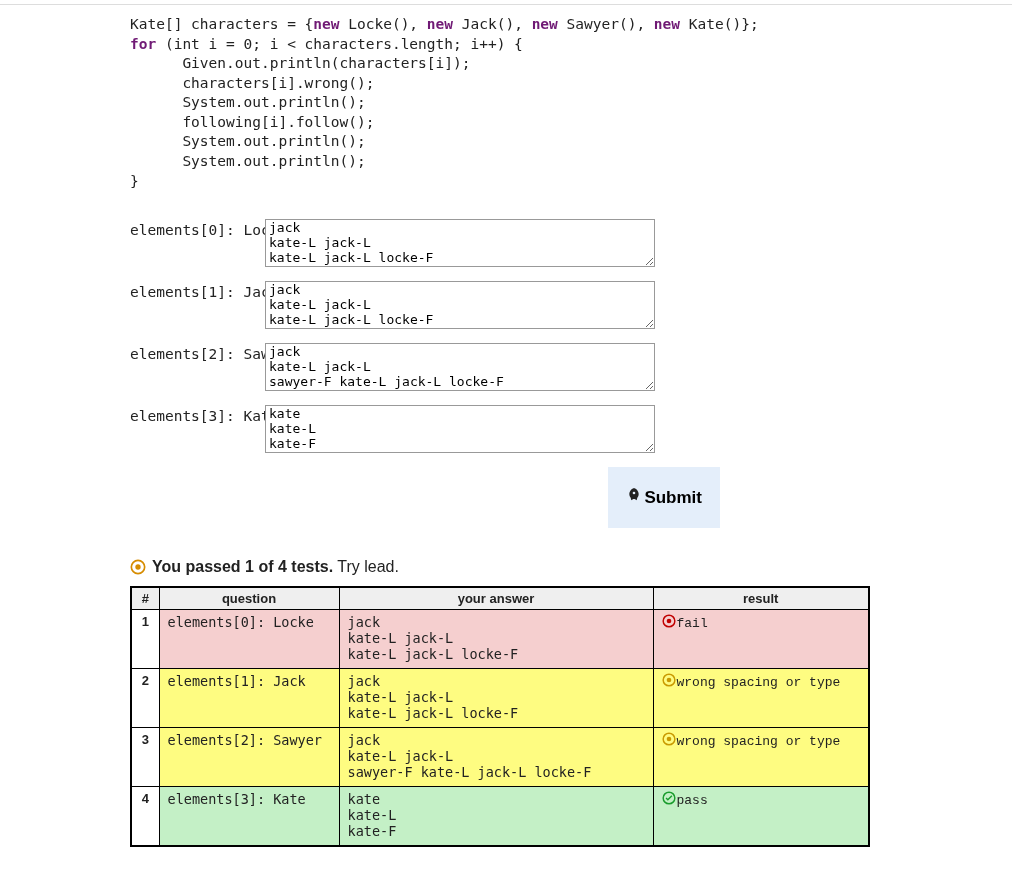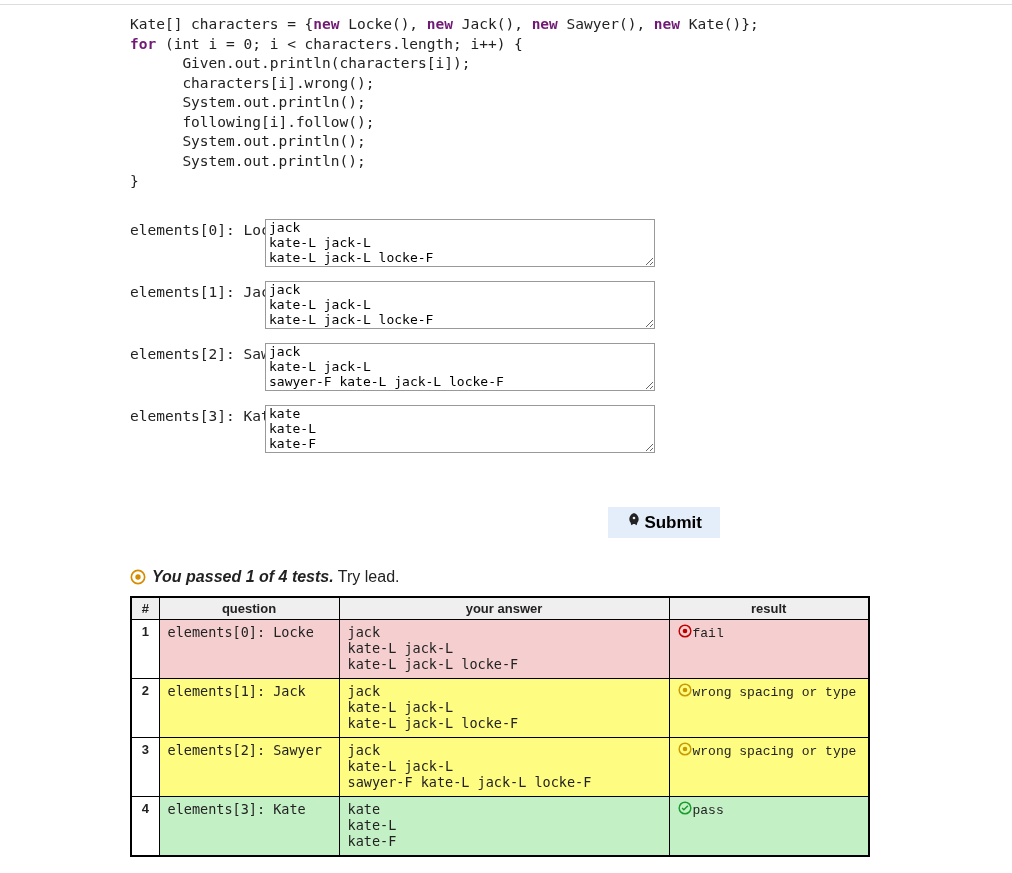--- a/index.html
+++ b/index.html
@@ -53,57 +53,56 @@
   .submit-wrap {
     display:flex;
     justify-content:flex-end;
     padding-right: 180px;
     margin-top: 10px;
     margin-bottom: 30px;
   }
   .submit-btn {
     background: #e4eefa;
     border: none;
-    padding: 5px 18px;
+    padding: 20px 18px;
     font-size: 17px;
     font-weight: bold;
     display:flex;
     align-items:center;
     gap:2px;
     cursor:pointer;
-    margin-top:40px;
   }
   .submit-btn svg { width:16px; height:16px; }
   .result-head {
     font-size: 16px;
     margin: 8px 0 10px 0;
     display:flex;
     align-items:center;
     gap:6px;
   }
-  .result-head .strong { font-weight: bold; font-style: italic; }
+  .result-head .strong { font-weight: bold; }
   .bullseye {
     display:inline-flex;
     width:16px;height:16px;
   }
   table.results {
     border-collapse: collapse;
     width: 740px;
     border: 2px solid #000;
   }
   table.results th {
     background: #efefef;
     border: 1px solid #000;
     padding: 3px 8px;
     font-size: 13px;
     font-weight: bold;
   }
   table.results th:first-child { width:28px; }
   table.results th:nth-child(2) { width:180px;margin-left:28px; }
-  table.results th:nth-child(4) { width:200px; }
+  table.results th:nth-child(4) { width:216px; }
   table.results td {
     border: 1px solid #000;
     padding: 4px 8px 6px 8px;
     vertical-align: top;
     font-size: 13px;
   }
   table.results td.num {
     background:#fff;
     text-align:center;
     font-weight:bold;

